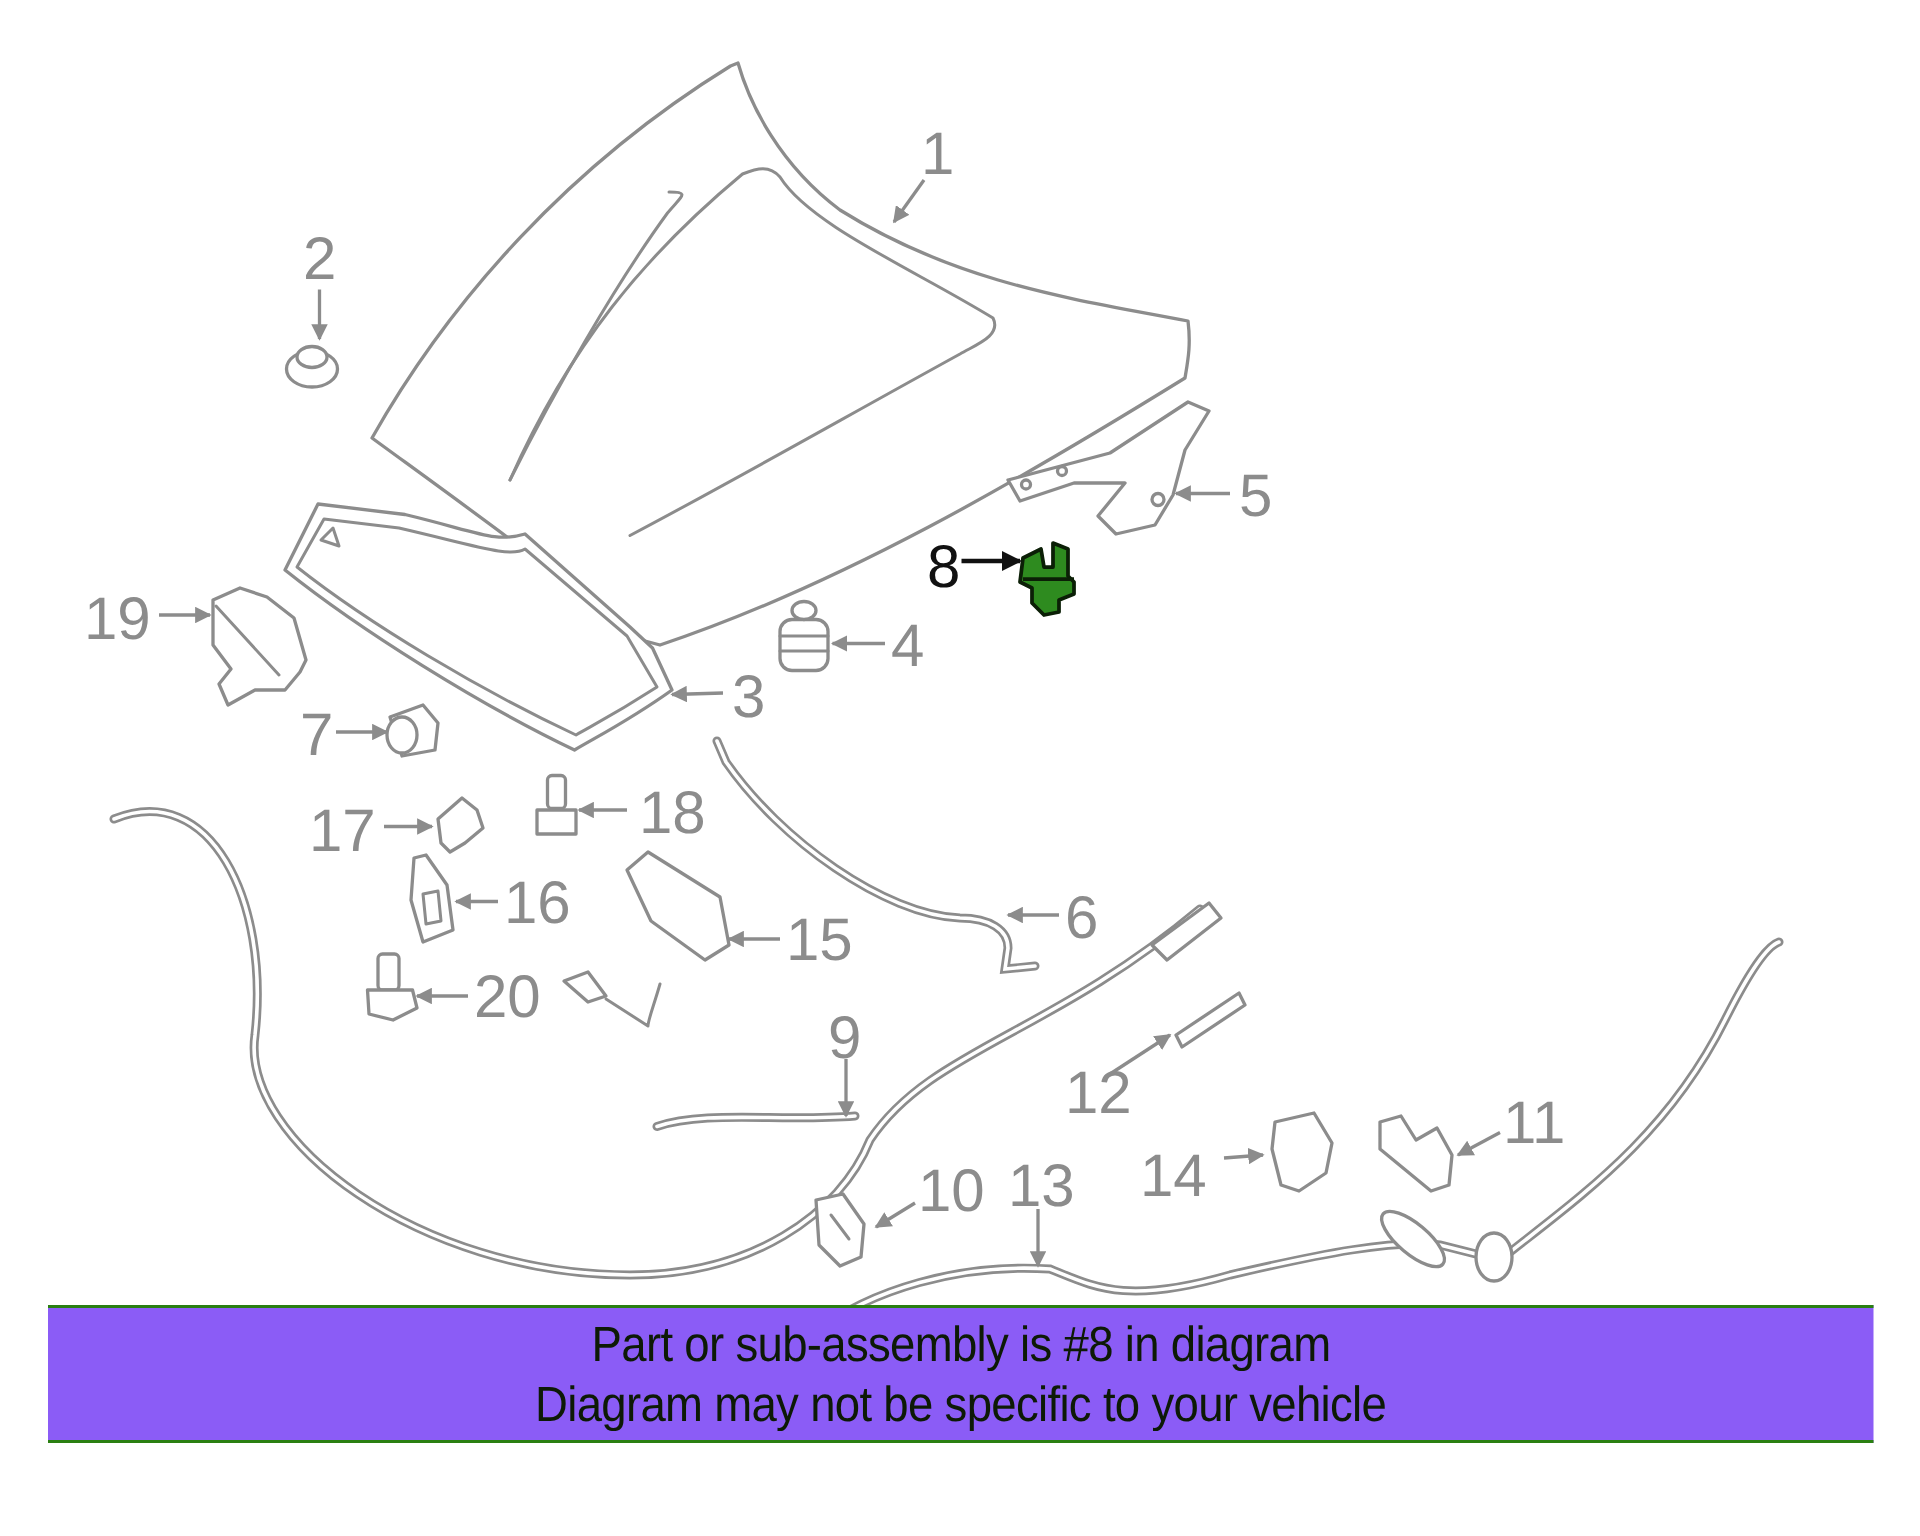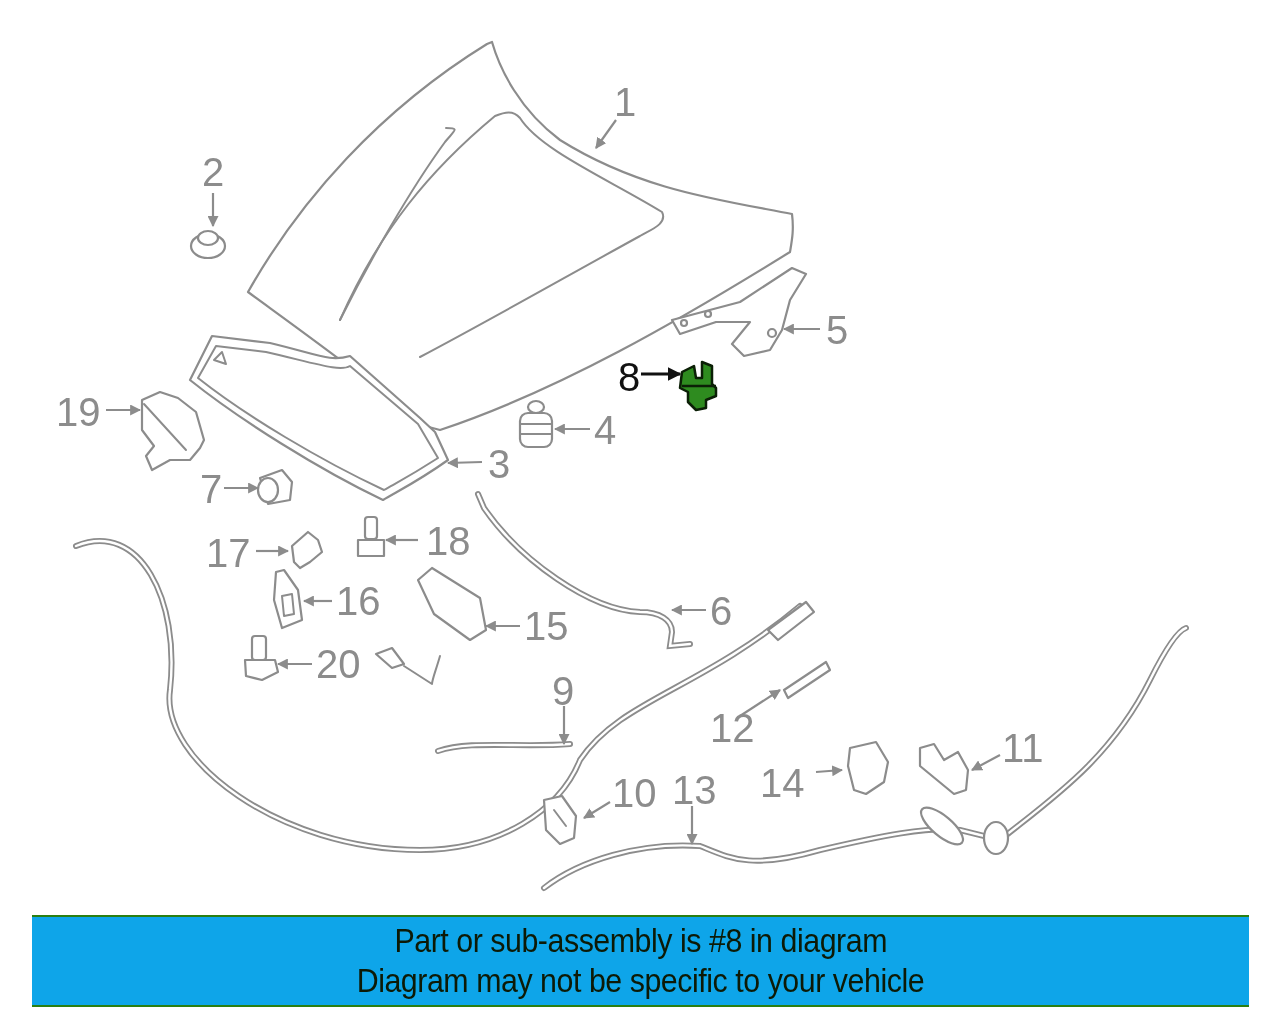--- a/index.html
+++ b/index.html
@@ -8,22 +8,22 @@
   #diagram { position: absolute; left: 0; top: 0; width: 1280px; height: 910px; }
   .part { fill: #ffffff; stroke: #8c8c8c; stroke-width: 2.2; stroke-linejoin: round; stroke-linecap: round; }
   .part-thin { fill: none; stroke: #8c8c8c; stroke-width: 2; stroke-linecap: round; stroke-linejoin: round; }
   .cable { fill: none; stroke: #8c8c8c; stroke-width: 6; stroke-linecap: round; }
   .cable-in { fill: none; stroke: #ffffff; stroke-width: 2.4; stroke-linecap: round; }
   .callout-line { stroke: #8c8c8c; stroke-width: 2.2; fill: none; }
   .callout-text { fill: #8c8c8c; font-family: "Liberation Sans", sans-serif; font-size: 40px; }
   .hl-line { stroke: #111111; stroke-width: 3; }
   .hl-text { fill: #111111; font-family: "Liberation Sans", sans-serif; font-size: 40px; }
   .hl-part { fill: #2e8b1f; stroke: #0b1f06; stroke-width: 2.5; stroke-linejoin: round; }
-  .banner { position: absolute; left: 32px; top: 915px; width: 1217px; height: 88px;
-            background: #0ea5e9; border-top: 2px solid #2a7f12; border-bottom: 2px solid #2a7f12;
+  .banner { position: absolute; left: 32px; top: 870px; width: 1217px; height: 88px;
+            background: #8b5cf6; border-top: 2px solid #2a7f12; border-bottom: 2px solid #2a7f12;
             display: flex; flex-direction: column; align-items: center; justify-content: center; }
   .banner-line { color: #0d1a06; font-size: 33px; line-height: 40px; letter-spacing: -0.5px;
                  font-family: "Liberation Sans", sans-serif; transform: scaleX(0.92); }
 </style>
 </head>
 <body>
 
 <svg id="diagram" viewBox="0 0 1280 910" xmlns="http://www.w3.org/2000/svg">
   <defs>
     <marker id="arrow" viewBox="0 0 10 10" refX="9" refY="5" markerWidth="5" markerHeight="5" orient="auto">

